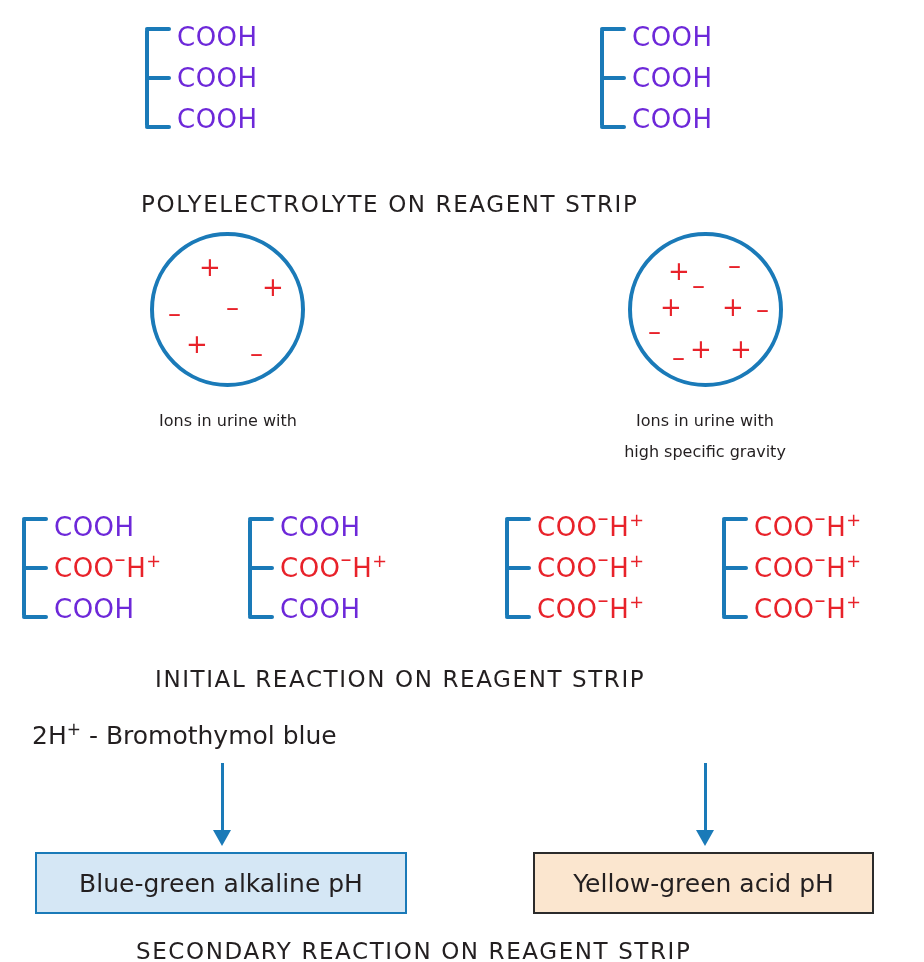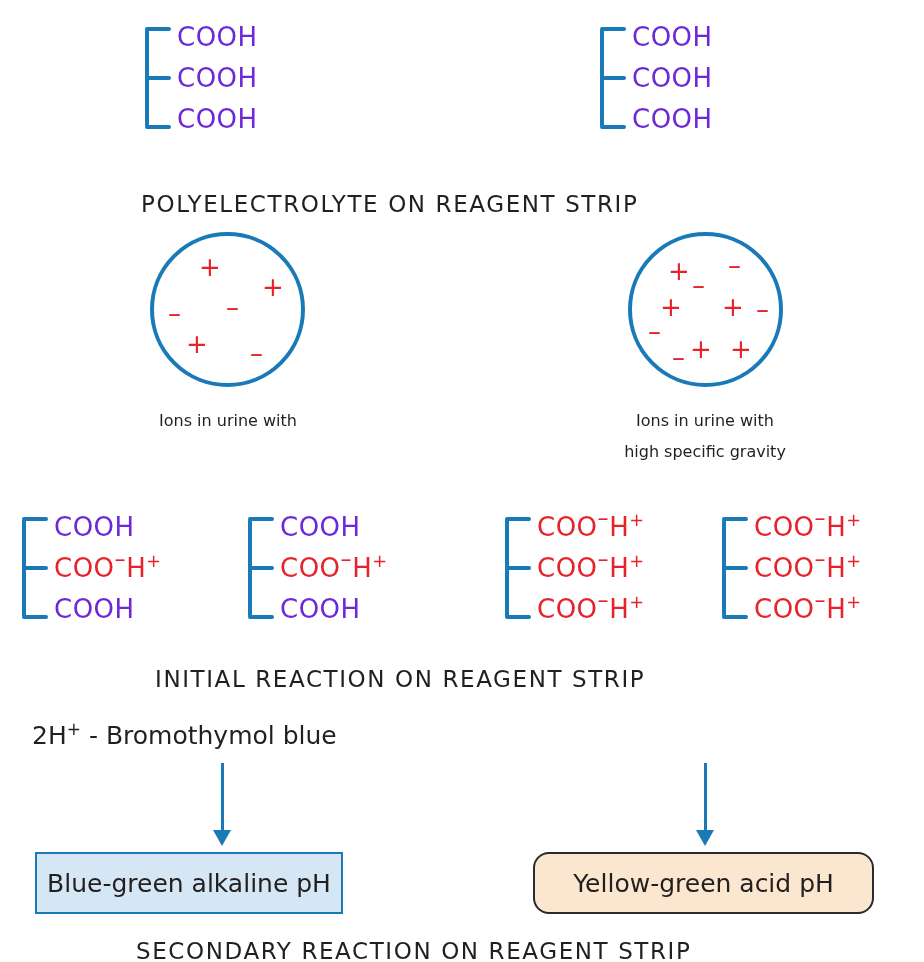--- a/index.html
+++ b/index.html
@@ -134,21 +134,20 @@
     font-size: 25px;
     color: #231f20;
   }
   .box-blue {
     background: #d5e7f5;
     border-color: #1a7ab8;
   }
   .box-tan {
     background: #fbe6cf;
     border-color: #2b2b2b;
-    border-radius: 16px;
   }
 
   .bromo {
     position: absolute;
     font-size: 25px;
     color: #231f20;
     white-space: nowrap;
   }
   .bromo sup { font-size: 0.68em; vertical-align: super; line-height: 0; }
 </style>
@@ -267,19 +266,19 @@
   <div class="caption" style="left:155px; top:666px;">INITIAL REACTION ON REAGENT STRIP</div>
 
   <div class="bromo" style="left:32px; top:721px;">2H<sup>+</sup> - Bromothymol blue</div>
 
   <div class="arrow-line" style="left:221px; top:763px; height:70px;"></div>
   <div class="arrow-head" style="left:213px; top:830px;"></div>
 
   <div class="arrow-line" style="left:704px; top:763px; height:70px;"></div>
   <div class="arrow-head" style="left:696px; top:830px;"></div>
 
-  <div class="result-box box-blue" style="left:35px; top:852px; width:308px; height:62px;">Blue-green alkaline pH</div>
+  <div class="result-box box-blue" style="left:35px; top:852px; width:372px; height:62px;">Blue-green alkaline pH</div>
 
   <div class="result-box box-tan" style="left:533px; top:852px; width:341px; height:62px;">Yellow-green acid pH</div>
 
   <div class="caption" style="left:136px; top:938px;">SECONDARY REACTION ON REAGENT STRIP</div>
 
 </div>
 
 </body></html>

